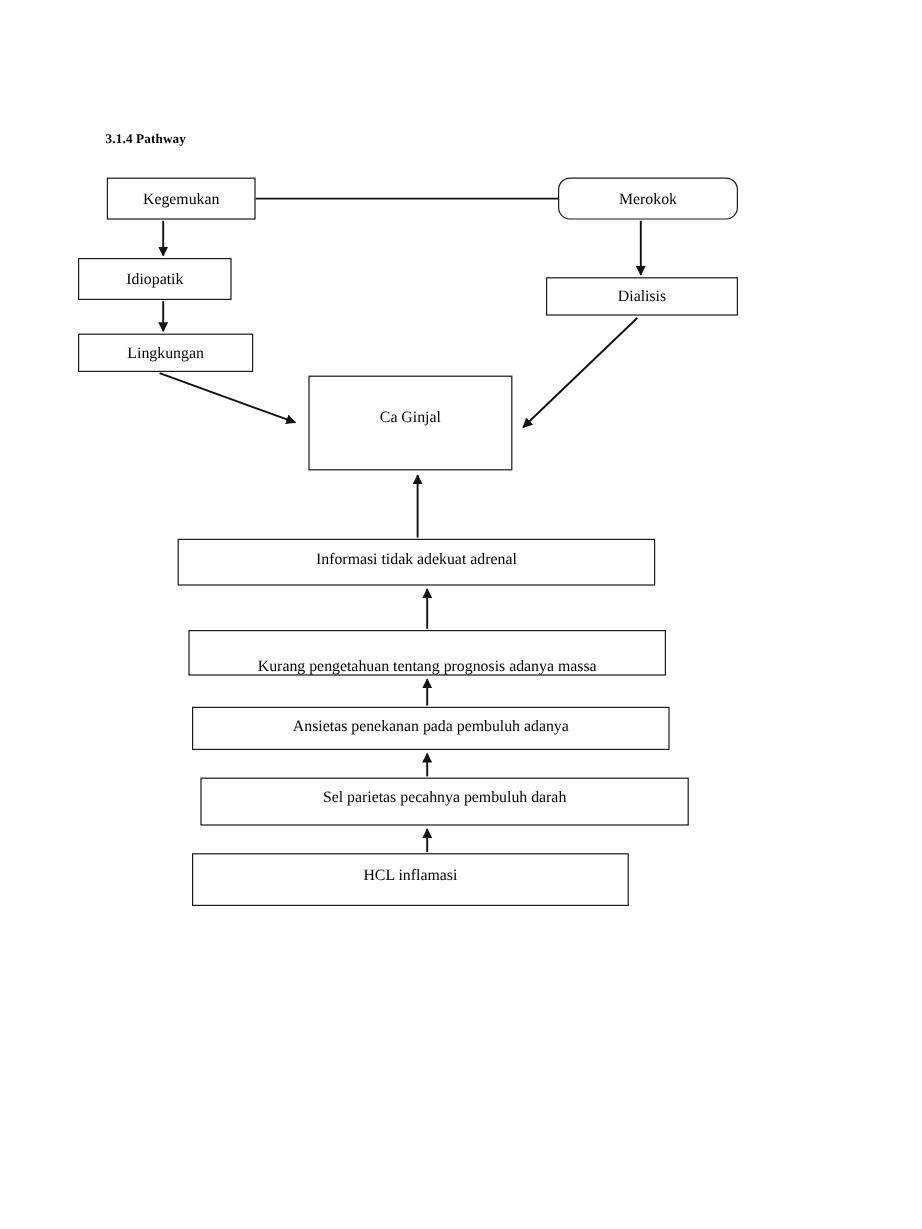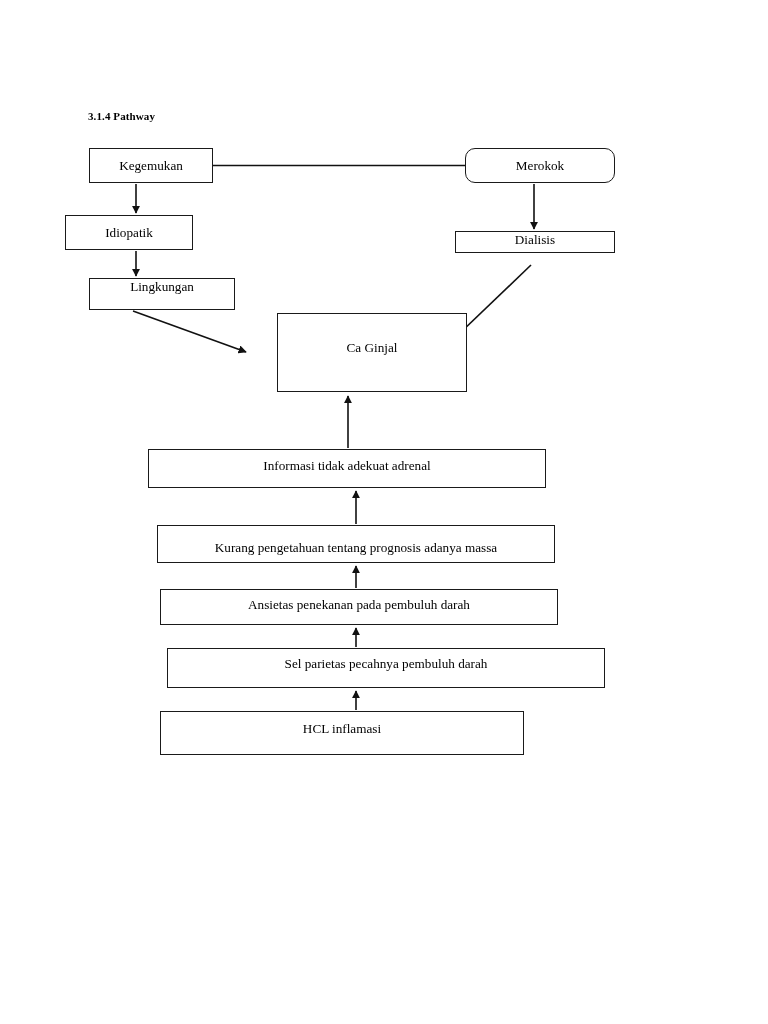--- a/index.html
+++ b/index.html
@@ -54,64 +54,63 @@
     left: 65px;  top: 148px;  width: 124px; height: 35px;
     align-items: center;
     margin-left: 24px;
   }
   #node-idiopatik {
     left: 65px;  top: 215px;  width: 128px; height: 35px;
     align-items: center;
   }
   #node-lingkungan {
     left: 65px;  top: 278px;  width: 146px; height: 32px;
-    align-items: flex-start;
-    margin-left: 24px;
+    align-items: center;
   }
 
   
   #node-merokok {
     left: 465px; top: 148px;  width: 150px; height: 35px;
     align-items: center;
     border-radius: 10px;
   }
   #node-dialisis {
-    left: 455px; top: 231px;  width: 160px; height: 22px;
+    left: 455px; top: 231px;  width: 160px; height: 32px;
+    align-items: center;
   }
 
   
   #node-ca-ginjal {
-    left: 257px; top: 313px;  width: 190px; height: 79px;
+    left: 257px; top: 313px;  width: 170px; height: 79px;
     align-items: flex-start;
-    margin-left: 20px;
   }
   #node-ca-ginjal > .node-label { padding-top: 26px; }
 
   
   #node-informasi {
     left: 148px; top: 449px;  width: 398px; height: 39px;
     align-items: flex-start;
     justify-content: center;
   }
   #node-informasi > .node-label { padding-top: 8px; }
 
   #node-kurang-pengetahuan {
     left: 157px; top: 525px;  width: 398px; height: 38px;
-    align-items: center;
+    align-items: flex-end;
   }
   #node-kurang-pengetahuan > .node-label { padding-top: 8px; }
 
   #node-ansietas {
     left: 160px; top: 589px;  width: 398px; height: 36px;
     align-items: flex-start;
   }
   #node-ansietas > .node-label { padding-top: 7px; }
 
   #node-sel-parietas {
-    left: 167px; top: 648px;  width: 438px; height: 40px;
+    left: 167px; top: 648px;  width: 407px; height: 40px;
     align-items: flex-start;
   }
   #node-sel-parietas > .node-label { padding-top: 7px; }
 
   #node-hcl {
     left: 160px; top: 711px;  width: 364px; height: 44px;
     align-items: flex-start;
   }
   #node-hcl > .node-label { padding-top: 9px; }
 </style>
@@ -176,21 +175,21 @@
 
 <div class="node" id="node-informasi">
   <span class="node-label">Informasi tidak adekuat  adrenal</span>
 </div>
 
 <div class="node" id="node-kurang-pengetahuan">
   <span class="node-label">Kurang pengetahuan tentang prognosis adanya massa</span>
 </div>
 
 <div class="node" id="node-ansietas">
-  <span class="node-label">Ansietas  penekanan pada pembuluh darah</span>
+  <span class="node-label">Ansietas  penekanan pada pembuluh adanya</span>
 </div>
 
 <div class="node" id="node-sel-parietas">
   <span class="node-label">Sel parietas  pecahnya pembuluh darah</span>
 </div>
 
 <div class="node" id="node-hcl">
   <span class="node-label">HCL  inflamasi</span>
 </div>
 

